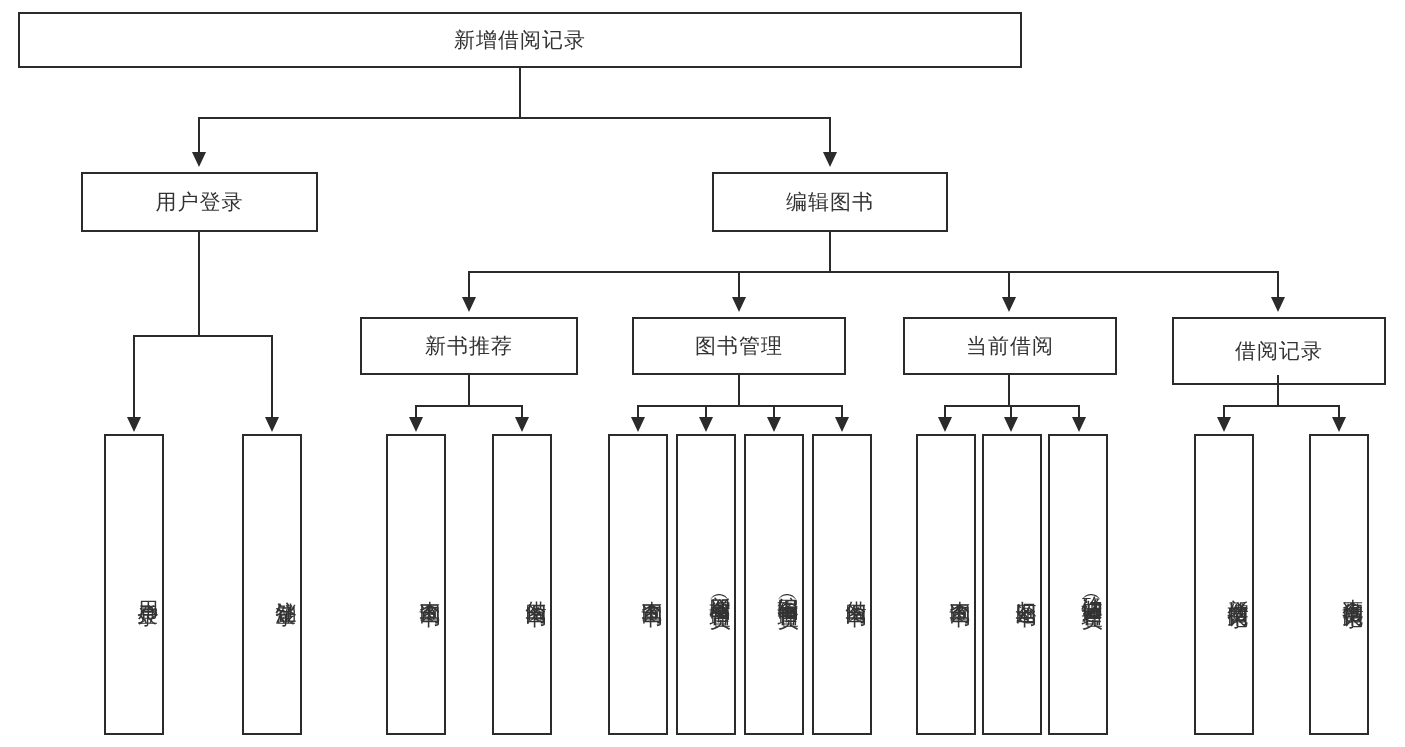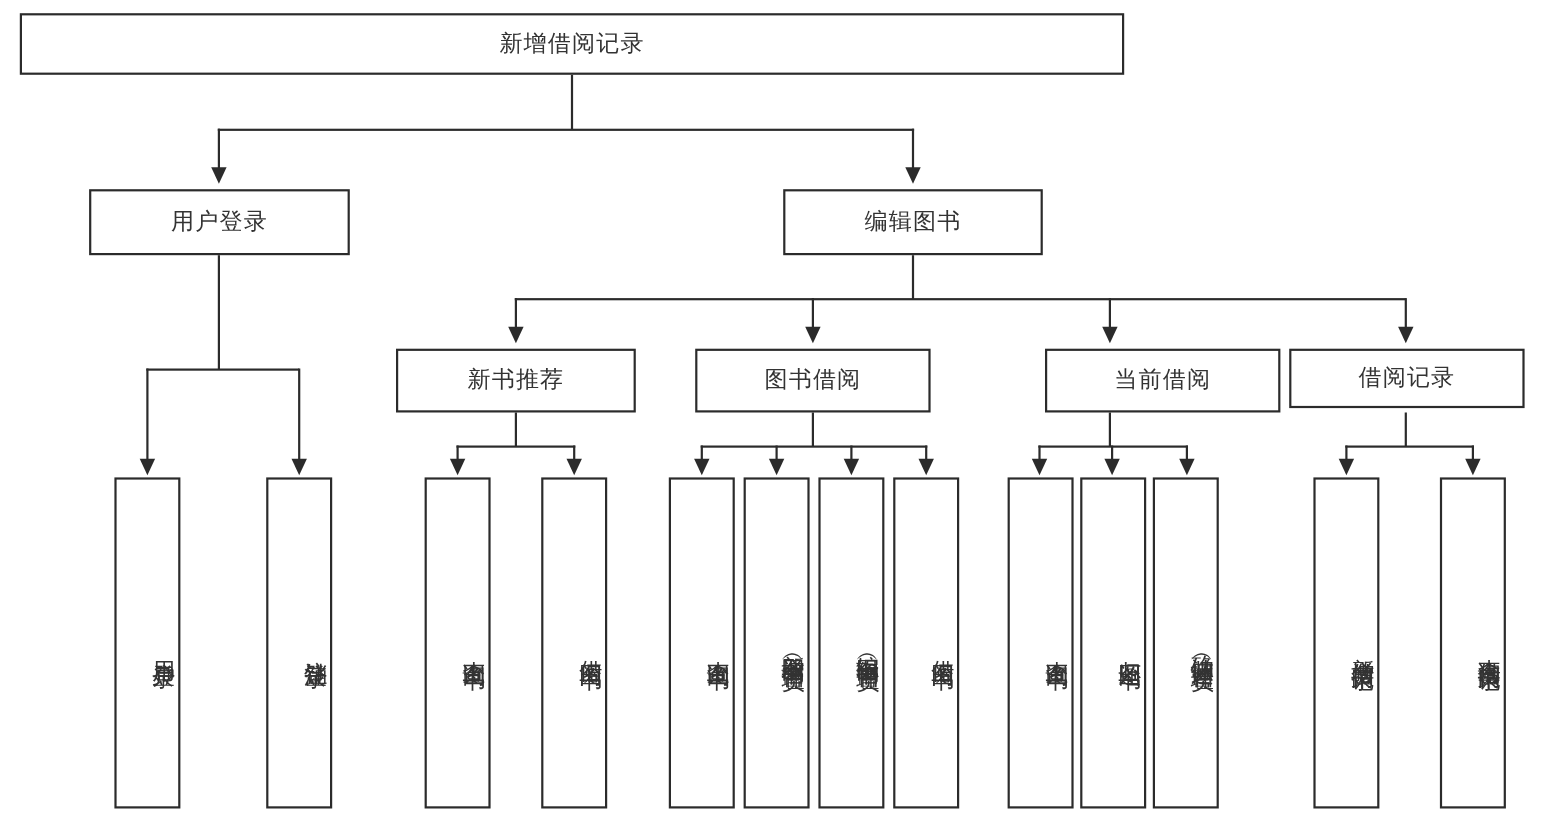--- a/index.html
+++ b/index.html
@@ -121,26 +121,26 @@
   <div class="edge vline" style="left:1008px; top:271px; width:2px; height:28px;"></div>
   <div class="arrow" style="left:1002px; top:297px;"></div>
 
   <div class="edge vline" style="left:1277px; top:271px; width:2px; height:28px;"></div>
   <div class="arrow" style="left:1271px; top:297px;"></div>
 
   <div class="node h" style="left:360px; top:317px; width:218px; height:58px;">
     <span>新书推荐</span>
   </div>
   <div class="node h" style="left:632px; top:317px; width:214px; height:58px;">
-    <span>图书借阅</span>
-  </div>
-  <div class="node h" style="left:903px; top:317px; width:214px; height:58px;margin-left:47px;">
+    <span>图书管理</span>
+  </div>
+  <div class="node h" style="left:903px; top:317px; width:214px; height:58px;">
     <span>当前借阅</span>
   </div>
-  <div class="node h" style="left:1172px; top:317px; width:214px; height:54px;">
+  <div class="node h" style="left:1172px; top:317px; width:214px; height:68px;">
     <span>借阅记录</span>
   </div>
 
   <div class="edge vline" style="left:468px; top:375px; width:2px; height:31px;"></div>
   <div class="edge hline" style="left:415px; top:405px; width:108px; height:2px;"></div>
   <div class="edge vline" style="left:415px; top:405px; width:2px; height:14px;"></div>
   <div class="arrow" style="left:409px; top:417px;"></div>
   <div class="edge vline" style="left:521px; top:405px; width:2px; height:14px;"></div>
   <div class="arrow" style="left:515px; top:417px;"></div>
 

